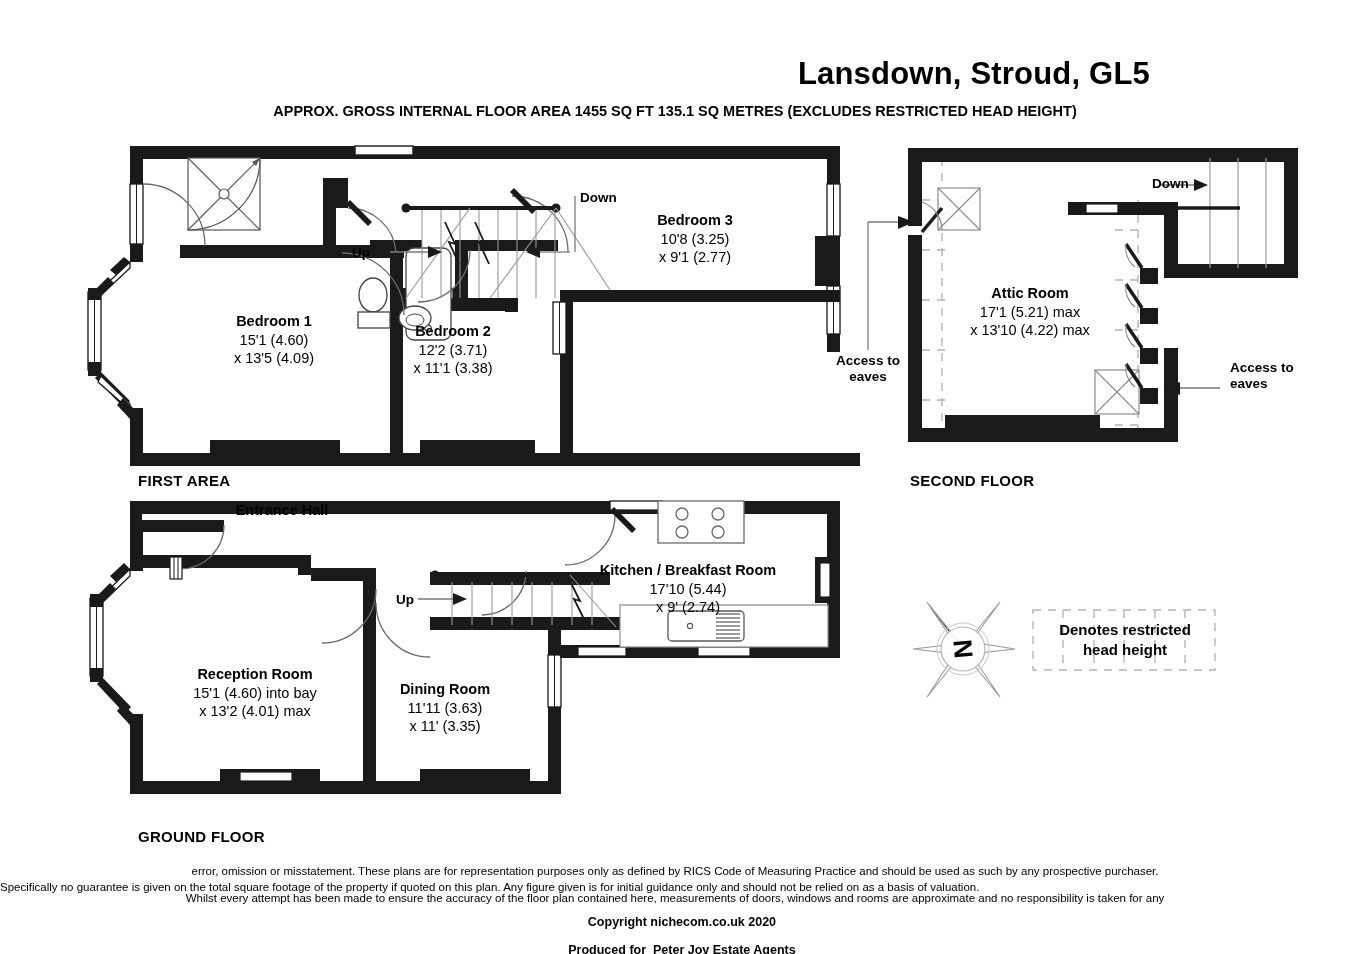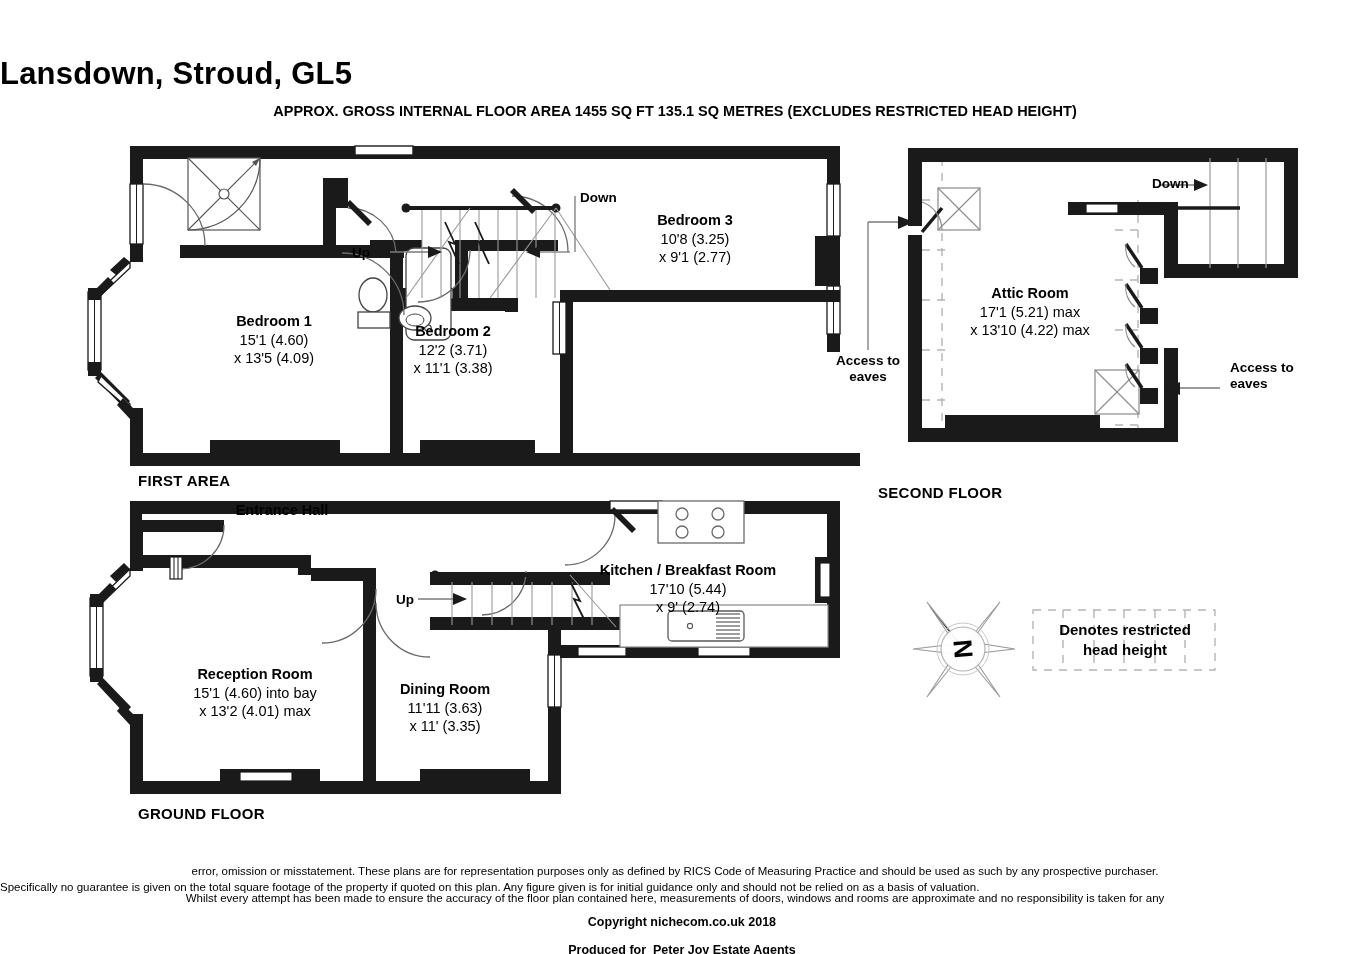--- a/index.html
+++ b/index.html
@@ -16,21 +16,21 @@
   .foot{font-size:12.5px;font-weight:bold;}
   .lbl{font-size:13.5px;font-weight:bold;}
   svg{display:block;}
   text{font-family:"Liberation Sans",sans-serif;fill:#000;}
 </style>
 </head>
 <body>
 
 <div id="stage">
 
-  <div class="t title" style="left:0;top:56px;width:1142px;text-align:left;">Lansdown, Stroud, GL5</div>
+  <div class="t title" style="left:0;top:56px;width:1142px;text-align:right;padding-left:8px;">Lansdown, Stroud, GL5</div>
   <div class="t subtitle" style="left:0;top:103px;width:1350px;text-align:center;">APPROX. GROSS INTERNAL FLOOR AREA 1455 SQ FT 135.1 SQ METRES (EXCLUDES RESTRICTED HEAD HEIGHT)</div>
 
   <svg style="position:absolute;left:70px;top:140px;" width="800" height="340" viewBox="0 0 800 340">
     <g>
 
       <rect x="60" y="6" width="225" height="13" fill="#1a1a1a"></rect>
       <rect x="285" y="6" width="58" height="9" fill="#fff" stroke="#1a1a1a" stroke-width="1.4"></rect>
       <rect x="285" y="15" width="58" height="4" fill="#1a1a1a"></rect>
       <rect x="343" y="6" width="427" height="13" fill="#1a1a1a"></rect>
 
@@ -265,21 +265,21 @@
 
     <text class="lbl" x="322" y="48">Down</text>
 
     <text class="lbl" x="38" y="225" text-anchor="middle">Access to</text>
     <text class="lbl" x="38" y="241" text-anchor="middle">eaves</text>
 
     <text class="lbl" x="400" y="232">Access to</text>
     <text class="lbl" x="400" y="248">eaves</text>
   </svg>
 
-  <div class="t floorlabel" style="left:878px;top:472px;margin-top:12px;">SECOND FLOOR</div>
+  <div class="t floorlabel" style="left:910px;top:472px;">SECOND FLOOR</div>
 
   <svg style="position:absolute;left:70px;top:495px;" width="800" height="330" viewBox="0 0 800 330">
     <g>
 
       <rect x="60" y="6" width="12" height="30" fill="#1a1a1a"></rect>
       <rect x="60" y="6" width="480" height="13" fill="#1a1a1a"></rect>
       <rect x="540" y="6" width="52" height="9" fill="#fff" stroke="#1a1a1a" stroke-width="1.3"></rect>
       <rect x="540" y="15" width="52" height="4" fill="#1a1a1a"></rect>
       <rect x="592" y="6" width="178" height="13" fill="#1a1a1a"></rect>
 
@@ -398,21 +398,21 @@
     <text class="dim" x="375" y="218" text-anchor="middle">11'11 (3.63)</text>
     <text class="dim" x="375" y="236" text-anchor="middle">x 11' (3.35)</text>
 
     <text class="roomname" x="618" y="80" text-anchor="middle">Kitchen / Breakfast Room</text>
     <text class="dim" x="618" y="99" text-anchor="middle">17'10 (5.44)</text>
     <text class="dim" x="618" y="117" text-anchor="middle">x 9' (2.74)</text>
 
     <text class="lbl" x="344" y="109" text-anchor="end">Up</text>
   </svg>
 
-  <div class="t floorlabel" style="left:138px;top:805px;">GROUND FLOOR</div>
+  <div class="t floorlabel" style="left:138px;top:828px;">GROUND FLOOR</div>
 
   <svg style="position:absolute;left:905px;top:592px;" width="120" height="115" viewBox="0 0 120 115">
     <polygon points="58,55 95,10 66,50 110,57 66,62 95,105 58,60 22,105 50,62 8,57 50,52 22,10" fill="#fff" stroke="#9a9a9a" stroke-width="1.1"></polygon>
     <polygon points="58,55 24,14 52,50" fill="#1a1a1a"></polygon>
     <circle cx="58" cy="57" r="22" fill="#fff" stroke="#b0b0b0" stroke-width="1.2" opacity="0.95"></circle>
     <circle cx="58" cy="57" r="26" fill="none" stroke="#c8c8c8" stroke-width="1"></circle>
     <text x="58" y="57" text-anchor="middle" dominant-baseline="central" transform="rotate(-95 58 57)" style="font-size:26px;font-weight:bold;">N</text>
   </svg>
 
   <svg style="position:absolute;left:1030px;top:605px;" width="190" height="70" viewBox="0 0 190 70">
@@ -426,20 +426,20 @@
     </g>
     <text x="95" y="30" text-anchor="middle" style="font-size:15px;font-weight:bold;">Denotes restricted</text>
     <text x="95" y="50" text-anchor="middle" style="font-size:15px;font-weight:bold;">head height</text>
   </svg>
 
   <div class="t small" style="left:0;top:892px;width:1350px;text-align:center;">Whilst every attempt has been made to ensure the accuracy of the floor plan contained here, measurements of doors, windows and rooms are approximate and no responsibility is taken for any</div>
   <div class="t small" style="left:0;top:865px;width:1350px;text-align:center;">error, omission or misstatement. These plans are for representation purposes only as defined by RICS Code of Measuring Practice and should be used as such by any prospective purchaser.</div>
   <div class="t small" style="left:0;top:881px;width:1350px;">Specifically no guarantee is given on the total square footage of the property if quoted on this plan. Any figure given is for initial guidance only and should not be relied on as a basis of valuation.</div>
 
   <div class="t foot" style="left:0;top:901px;width:1350px;text-align:center;">
-    <span>Copyright nichecom.co.uk 2018</span>
+    <span>Copyright nichecom.co.uk 2020</span>
     <span style="display:inline-block;width:18px;"></span>
     <span>Produced for  Peter Joy Estate Agents</span>
     <span style="display:inline-block;width:10px;"></span>
     
   </div>
 
 </div>
 
 </body></html>

